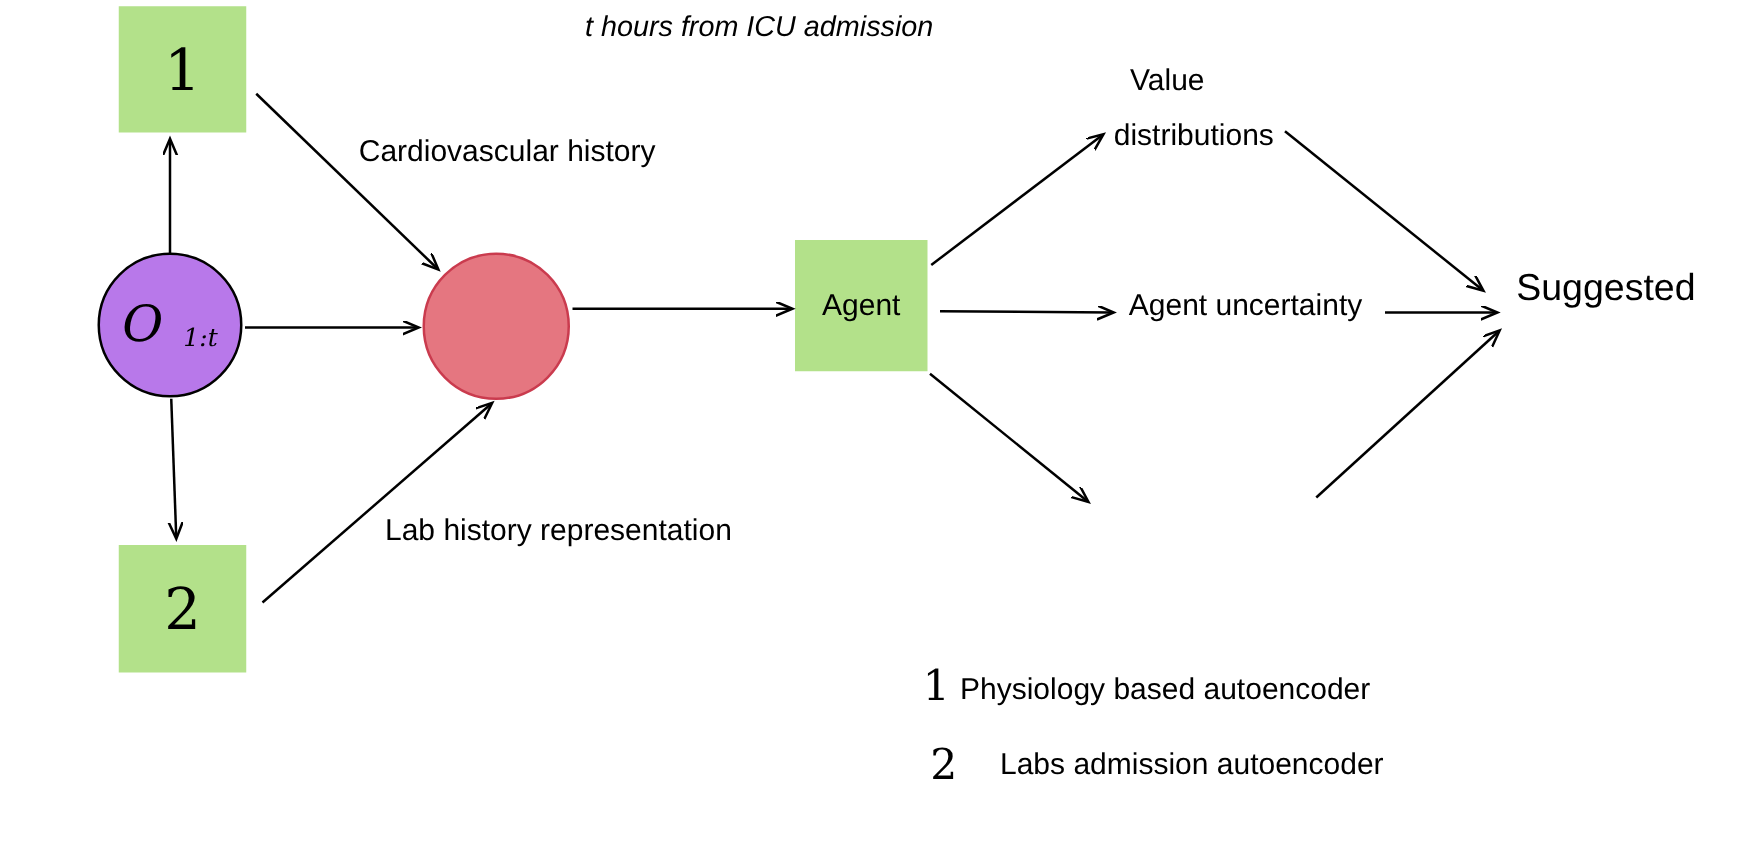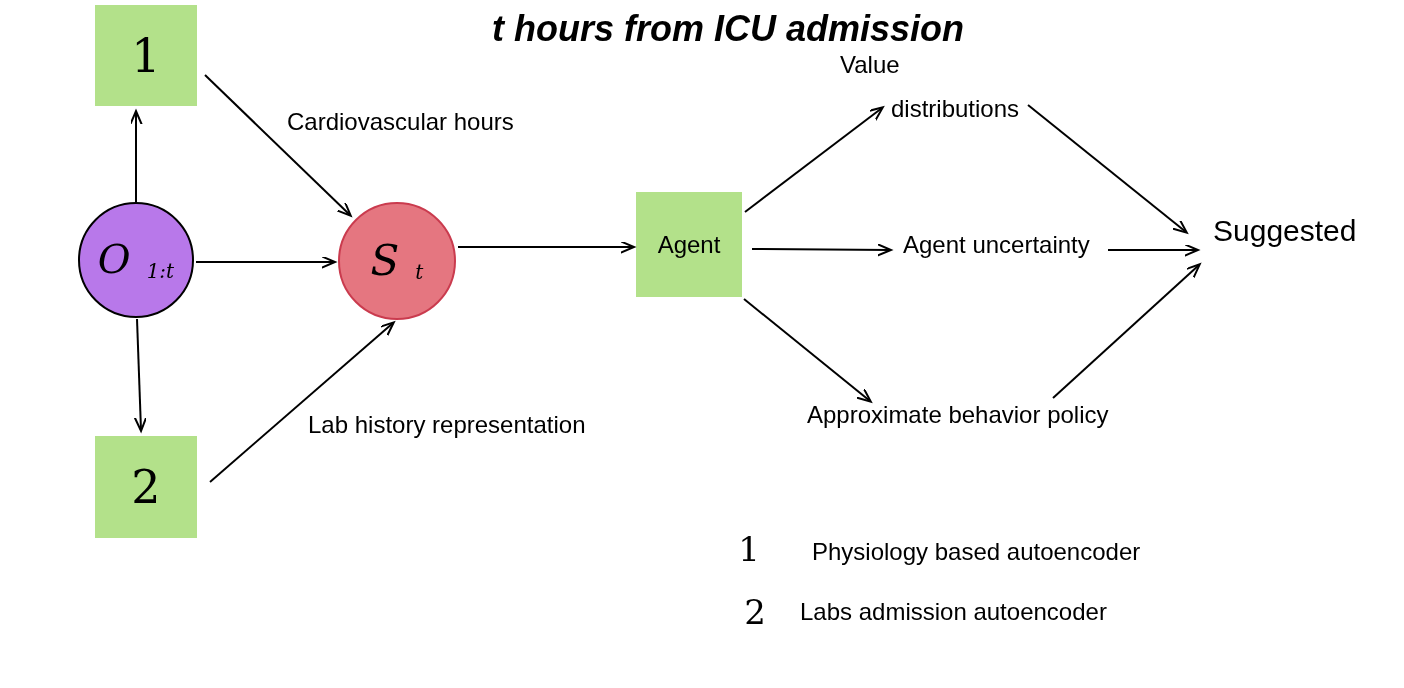--- a/index.html
+++ b/index.html
@@ -15,23 +15,23 @@
   #wires { position: absolute; left: 0; top: 0; width: 1404px; height: 688px; }
 
   .lbl {
     position: absolute;
     font-size: 24px;
     line-height: 1.2;
     white-space: nowrap;
   }
   .title {
     position: absolute;
-    left: 492px; top: 8px;
-    font-size: 36px;
-    font-weight: 700;
+    left: 468px; top: 8px;
+    font-size: 23px;
+    font-weight: 400;
     font-style: italic;
     white-space: nowrap;
   }
   .node-label {
     position: absolute;
     display: flex;
     align-items: center;
     justify-content: center;
     pointer-events: none;
   }
@@ -109,42 +109,38 @@
   </div>
 
   <div class="node-label" style="left:95px; top:436px; width:102px; height:102px;">
     <span class="sq-num">2</span>
   </div>
 
   <div class="node-label" style="left:79px; top:203px; width:114px; height:114px;">
     <span class="circ-math"><span class="main-o">O</span><sub>1:t</sub></span>
   </div>
 
-  <div class="node-label" style="left:339px; top:203px; width:116px; height:116px;">
-    <span class="circ-math"><span class="main-s">S</span><sub>t</sub></span>
-  </div>
 
   <div class="node-label agent-text" style="left:636px; top:192px; width:106px; height:105px;text-align:right;">
     <span>Agent</span>
   </div>
 
-  <div class="lbl" style="left:287px; top:108px;">Cardiovascular hours</div>
+  <div class="lbl" style="left:287px; top:108px;">Cardiovascular history</div>
 
   <div class="lbl" style="left:308px; top:411px;">Lab history representation</div>
 
-  <div class="lbl" style="left:840px; top:51px;">Value</div>
+  <div class="lbl" style="left:904px; top:51px;">Value</div>
   <div class="lbl" style="left:891px; top:95px;">distributions</div>
 
   <div class="lbl" style="left:903px; top:231px;">Agent uncertainty</div>
 
-  <div class="lbl" style="left:807px; top:401px;">Approximate behavior policy</div>
 
   <div class="big-out">
     <span>Suggested</span>
   </div>
 
   <div class="legend-num" style="left:732px; top:532px;">1</div>
-  <div class="lbl" style="left:812px; top:538px;">Physiology based autoencoder</div>
+  <div class="lbl" style="left:768px; top:538px;">Physiology based autoencoder</div>
 
   <div class="legend-num" style="left:738px; top:595px;">2</div>
   <div class="lbl" style="left:800px; top:598px;">Labs admission autoencoder</div>
 
 </div>
 
 </body></html>

